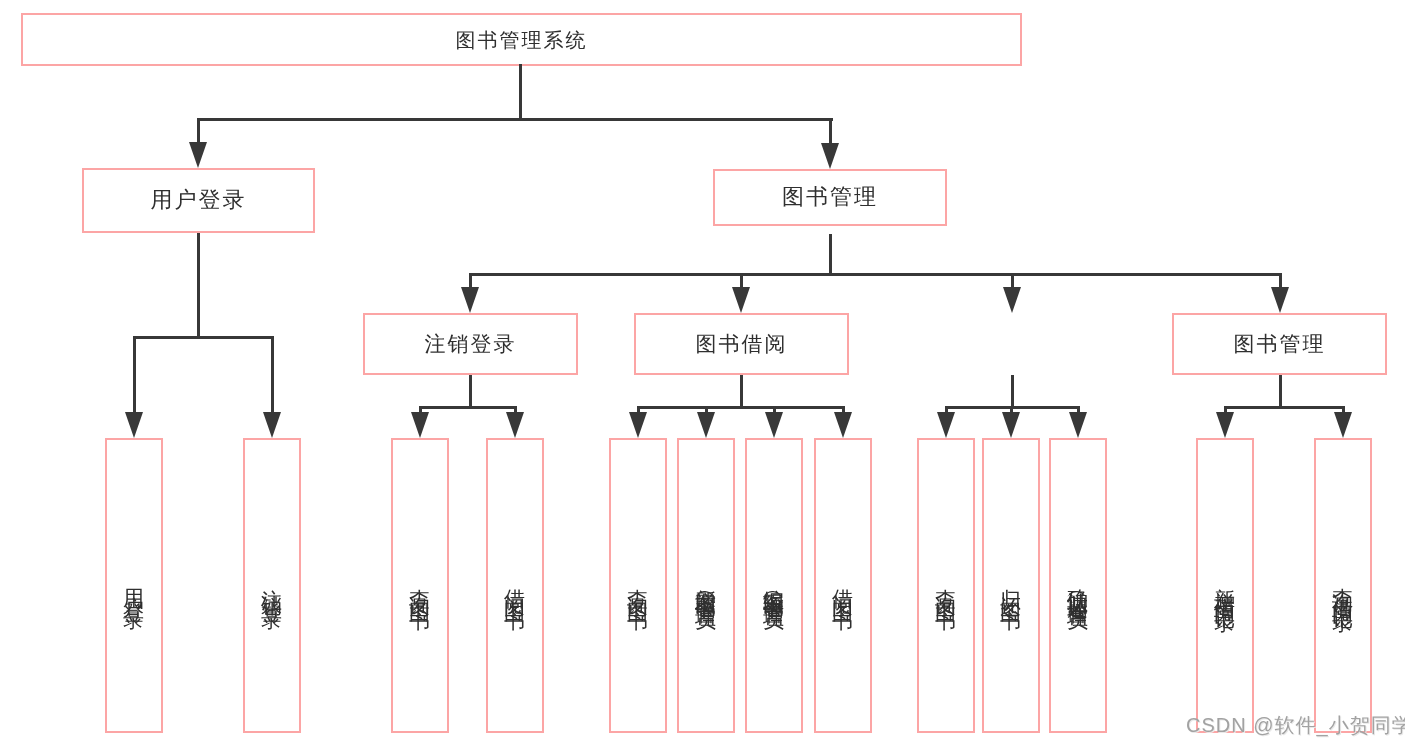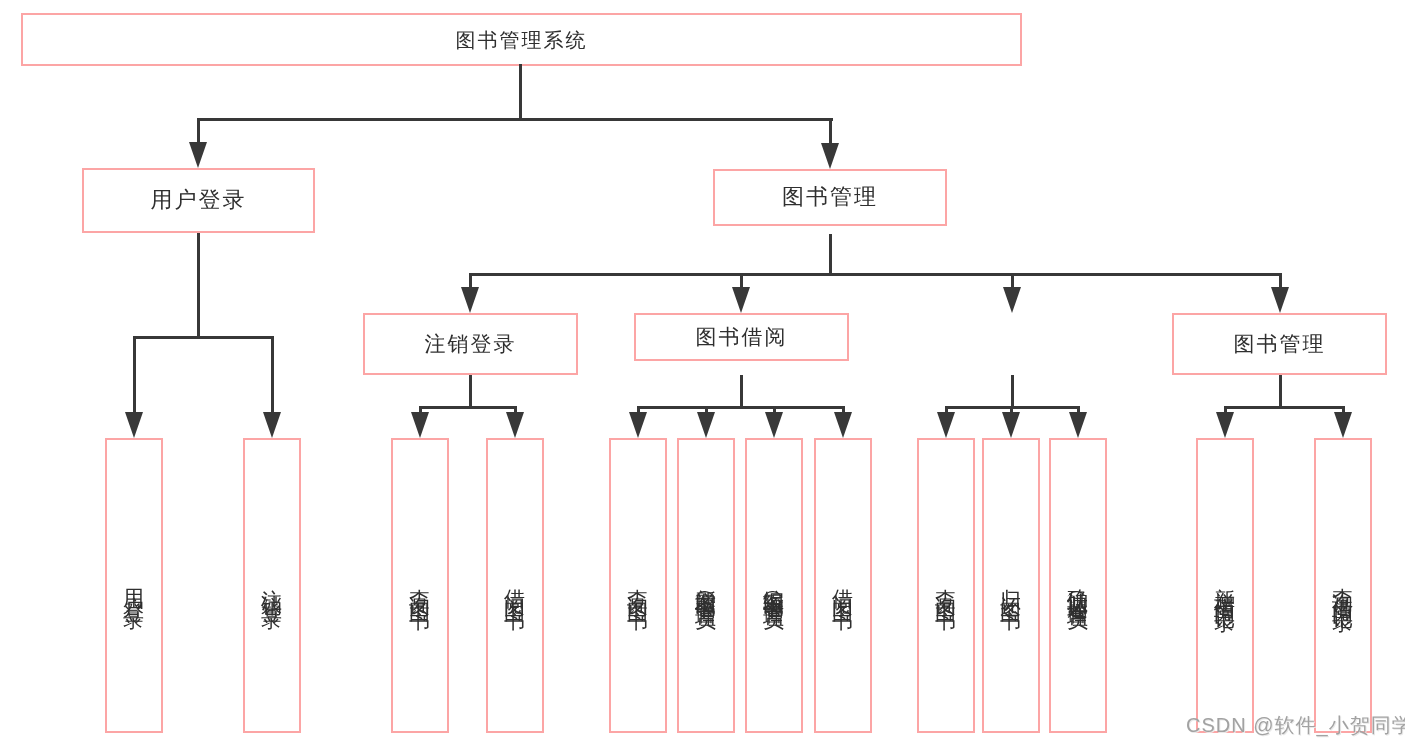--- a/index.html
+++ b/index.html
@@ -60,21 +60,21 @@
   <div class="vline" style="left:469px;top:273px;height:17px"></div>
   <div class="arr" style="left:461px;top:287px"></div>
   <div class="vline" style="left:740px;top:273px;height:17px"></div>
   <div class="arr" style="left:732px;top:287px"></div>
   <div class="vline" style="left:1011px;top:273px;height:17px"></div>
   <div class="arr" style="left:1003px;top:287px"></div>
   <div class="vline" style="left:1279px;top:273px;height:17px"></div>
   <div class="arr" style="left:1271px;top:287px"></div>
 
   <div class="box" style="left:363px;top:313px;width:215px;height:62px">注销登录</div>
-  <div class="box" style="left:634px;top:313px;width:215px;height:48px">图书借阅</div>
+  <div class="box" style="left:634px;top:313px;width:215px;height:62px">图书借阅</div>
   <div class="box" style="left:1172px;top:313px;width:215px;height:62px">图书管理</div>
 
   <div class="vline" style="left:469px;top:375px;height:34px"></div>
   <div class="hline" style="left:419px;top:406px;width:98px"></div>
   <div class="vline" style="left:419px;top:406px;height:10px"></div>
   <div class="arr" style="left:411px;top:412px"></div>
   <div class="vline" style="left:514px;top:406px;height:10px"></div>
   <div class="arr" style="left:506px;top:412px"></div>
 
   <div class="vline" style="left:740px;top:375px;height:34px"></div>

